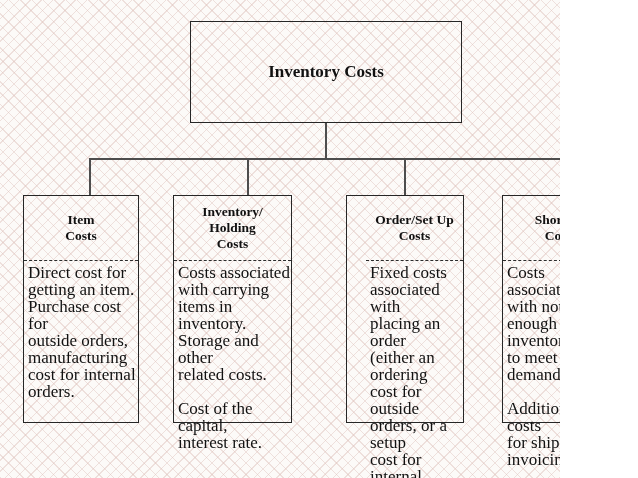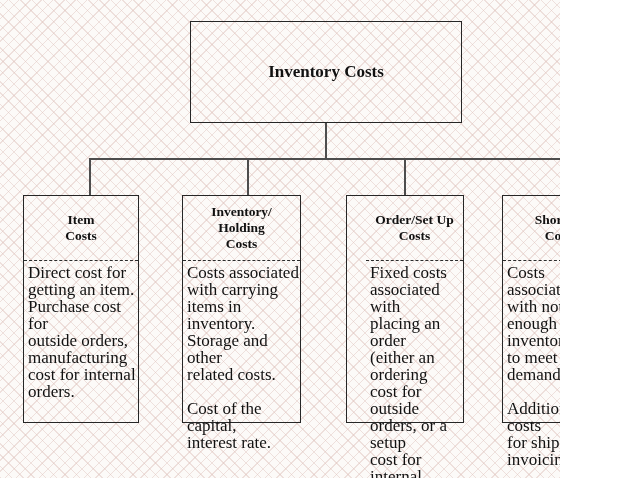--- a/index.html
+++ b/index.html
@@ -39,21 +39,21 @@
     border-bottom: 1px dashed #2b2b2b;
   }
   .child .bdy {
     box-sizing: border-box;
     padding: 3px 1px 0 4px;
     font-size: 17px; line-height: 17px;
     white-space: pre-line;
     text-align: left;
   }
   .box1 { left: 23px;  width: 116px; }
-  .box2 { left: 182px; width: 119px; }
+  .box2 { left: 173px; width: 119px; }
   .box3 { left: 346px; width: 118px; padding-left: 19px; }
   .box4 { left: 502px; width: 117px; }
   .conn {
     position: absolute;
     background: #4d4d4d;
   }
   .conn.v { width: 1.5px; }
   .conn.h { height: 1.5px; }
   .v-root { left: 325px; top: 123px; height: 35px; }
   .h-main { left: 90px;  top: 158px; width: 473px; }

